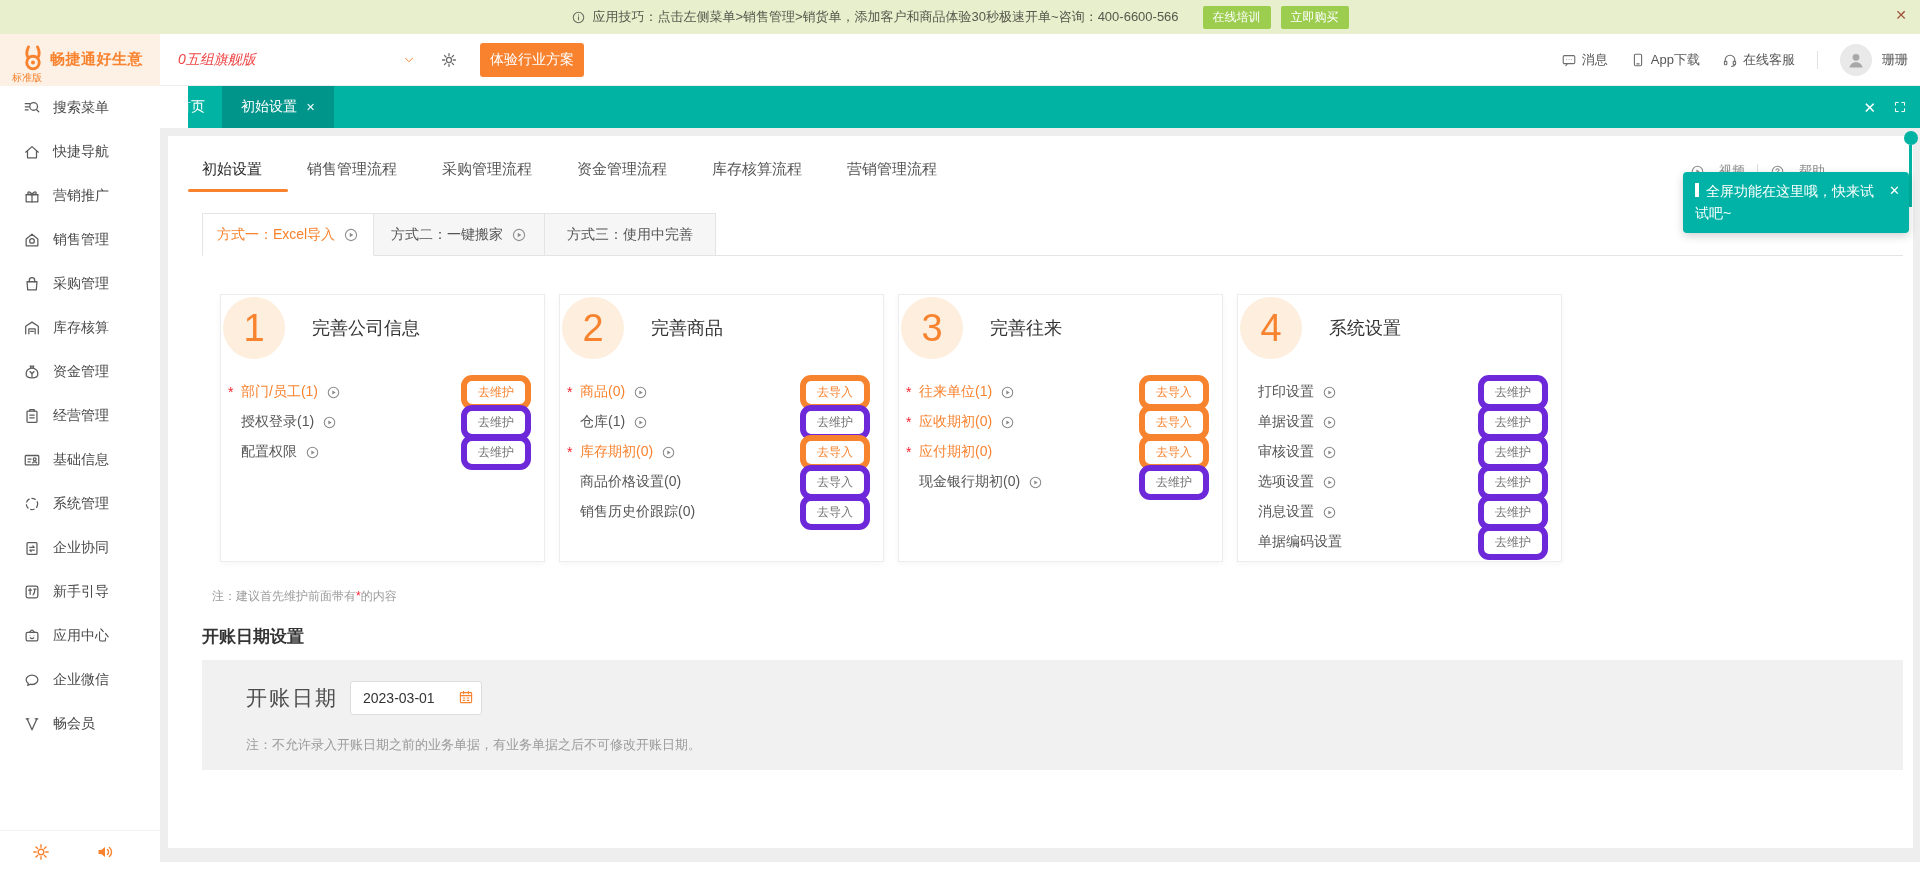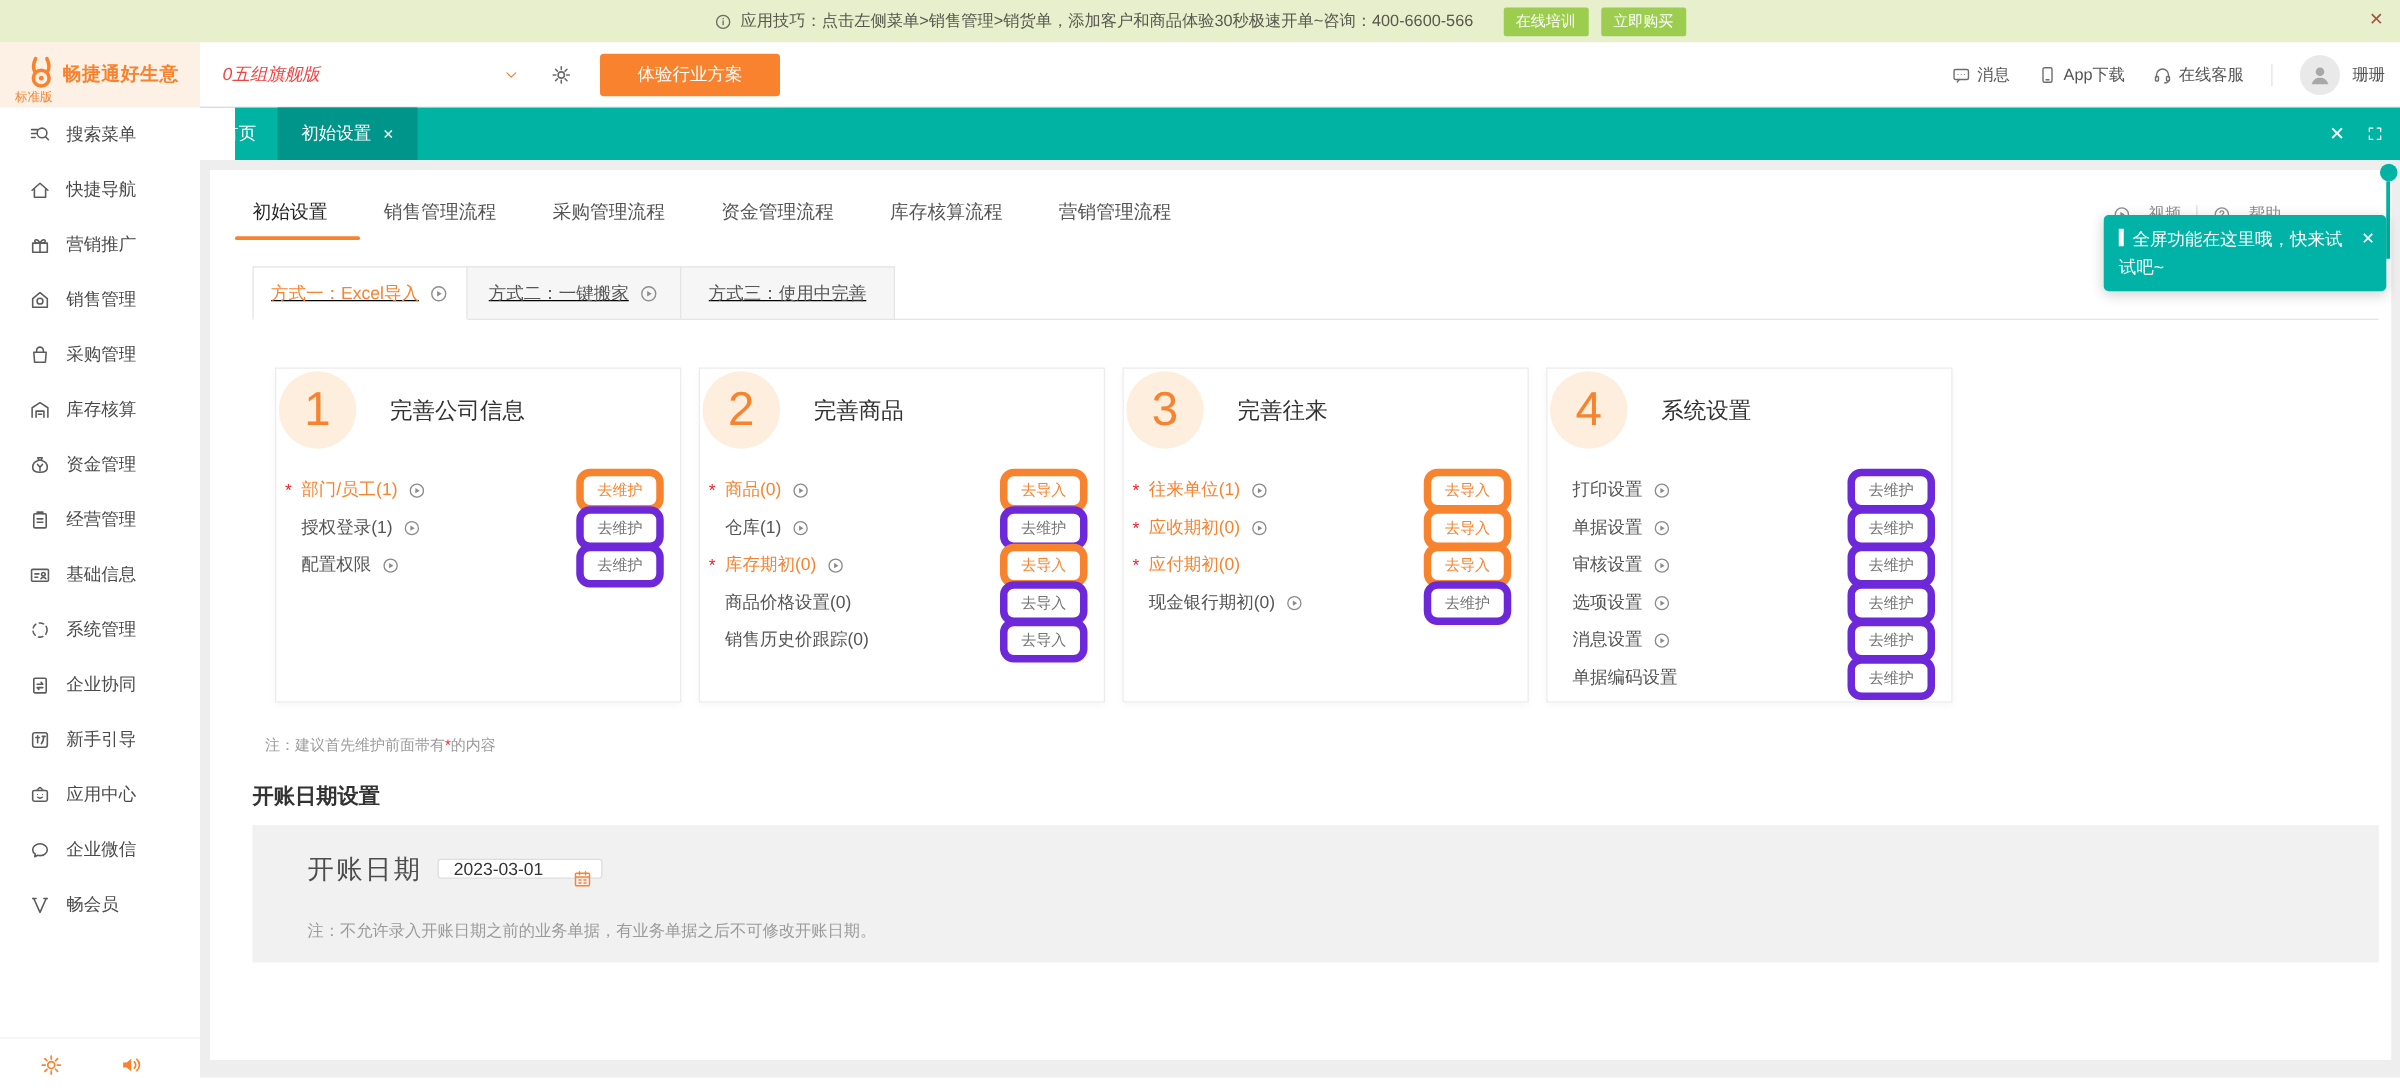--- a/index.html
+++ b/index.html
@@ -22,21 +22,21 @@
 
   
   .logo-block{position:absolute;top:34px;left:0;width:160px;height:69px;background:#fdf0e4;}
   .brand-logo{position:absolute;left:18px;top:9px;color:#f8822e;}
   .brand-name{position:absolute;left:50px;top:16px;font-size:15px;font-weight:bold;color:#f8822e;letter-spacing:.5px;white-space:nowrap;}
   .brand-edition{position:absolute;left:12px;top:37px;font-size:10px;color:#f8822e;}
   .header{position:absolute;top:34px;left:160px;right:0;height:52px;background:#fff;border-bottom:1px solid #ededed;display:flex;align-items:center;padding:0 12px 0 18px;box-sizing:border-box;}
   .account-select{width:238px;display:flex;align-items:center;justify-content:space-between;font-size:14px;color:#ef4444;cursor:pointer;font-style:italic;}
   .account-select .icn{color:#f8822e;}
   .gear-btn{margin-left:24px;color:#6b6b6b;cursor:pointer;display:flex;}
-  .try-btn{margin-left:22px;background:#f8822e;color:#fff;border:none;border-radius:3px;font-size:14px;padding:8px 30px;cursor:pointer;}
+  .try-btn{margin-left:22px;background:#f8822e;color:#fff;border:none;border-radius:3px;font-size:14px;padding:8px 10px;cursor:pointer;}
   .header-right{margin-left:auto;display:flex;align-items:center;gap:22px;font-size:13px;color:#555;}
   .hr-item{display:flex;align-items:center;gap:5px;cursor:pointer;}
   .hr-item .icn{color:#6e6e6e;}
   .hr-divider{width:1px;height:18px;background:#e2e2e2;}
   .avatar{width:32px;height:32px;border-radius:50%;background:#e9e9e9;display:flex;align-items:center;justify-content:center;color:#a8a8a8;}
   .username{margin-left:-12px;cursor:pointer;}
 
   
   .tabbar{position:absolute;top:86px;left:160px;right:0;height:42px;background:#00b3a3;display:flex;}
   .wtab{display:flex;align-items:center;gap:9px;padding:0 17px;color:#fff;font-size:14px;cursor:pointer;}
@@ -63,21 +63,21 @@
   .ctab.active::after{content:'';position:absolute;left:-14px;right:-26px;bottom:0;height:3px;background:#f8822e;border-radius:2px;}
 
   .help-links{position:absolute;top:26px;right:88px;display:flex;align-items:center;gap:12px;font-size:13px;color:#8c8c8c;z-index:3;}
   .hl-item{display:flex;align-items:center;gap:14px;cursor:pointer;}
   .hl-divider{width:1px;height:14px;background:#ddd;}
 
   .tooltip{position:absolute;top:36px;right:4px;width:226px;box-sizing:border-box;background:#00b3a6;color:#fff;border-radius:4px;padding:9px 26px 9px 12px;font-size:14px;line-height:1.55;z-index:10;box-shadow:0 3px 10px rgba(0,0,0,.18);}
   .tip-bar{display:inline-block;width:4px;height:14px;background:#fff;margin-right:7px;vertical-align:-1px;}
   .tip-close{position:absolute;top:9px;right:9px;font-size:13px;cursor:pointer;}
 
-  .method-tabs{position:absolute;top:77px;left:34px;right:10px;height:43px;display:flex;text-decoration:underline;}
+  .method-tabs{position:absolute;top:77px;left:34px;right:10px;height:43px;display:flex;}
   .method-tabs::after{content:'';position:absolute;left:0;right:0;bottom:0;height:1px;background:#e4e4e4;}
   .mtab{width:172px;box-sizing:border-box;display:flex;align-items:center;justify-content:center;gap:8px;background:#f6f6f6;border:1px solid #e4e4e4;font-size:14px;color:#555;margin-left:-1px;cursor:pointer;position:relative;z-index:1;white-space:nowrap;}
   .mtab:first-child{margin-left:0;}
   .mtab.active{background:#fff;color:#f8822e;border-bottom-color:#fff;z-index:2;}
   .mtab .icn{color:#8f8f8f;}
 
   .setup-cards{position:absolute;top:158px;left:52px;display:flex;gap:14px;}
   .setup-card{position:relative;width:325px;height:268px;box-sizing:border-box;background:#fff;border:1px solid #ececec;box-shadow:0 2px 6px rgba(0,0,0,.04);}
   .card-head{position:absolute;top:2px;left:2px;display:flex;align-items:center;}
   .bubble{width:62px;height:62px;border-radius:50%;background:#fdeedd;display:flex;align-items:center;justify-content:center;font-size:38px;color:#f8832f;}
@@ -91,21 +91,21 @@
   .pill{margin-left:auto;background:#fff;border:6px solid #6d28d9;color:#737373;font-size:12px;border-radius:11px;padding:3px 11px;cursor:pointer;white-space:nowrap;}
   .pill.orange{border-color:#f8832f;color:#f8832f;}
 
   .note-line{position:absolute;top:452px;left:44px;font-size:12px;color:#9b9b9b;}
   .note-line .star-inline{color:#f5222d;}
 
   .opening-title{position:absolute;top:489px;left:34px;font-size:17px;font-weight:bold;color:#333;}
   .date-panel{position:absolute;top:524px;left:34px;right:10px;height:110px;background:#f1f1f1;}
   .date-row{position:absolute;top:21px;left:44px;display:flex;align-items:center;}
   .date-label{font-size:21px;color:#4d4d4d;letter-spacing:2px;}
-  .date-input-wrap{margin-left:12px;position:relative;width:132px;height:16px;}
+  .date-input-wrap{margin-left:12px;position:relative;width:132px;height:34px;}
   .date-input{width:100%;height:100%;background:#fff;border:1px solid #dddddd;border-radius:3px;box-sizing:border-box;font-size:14px;color:#333;padding:0 30px 0 12px;font-family:inherit;}
   .cal-icon{position:absolute;right:8px;top:8px;color:#f8822e;cursor:pointer;}
   .panel-note{position:absolute;top:76px;left:44px;font-size:13px;color:#9b9b9b;}
 
   .scroll-dot{position:absolute;top:131px;right:2px;width:14px;height:14px;border-radius:50%;background:#00b3a3;z-index:11;}
   .scroll-line{position:absolute;top:145px;right:8px;width:3px;height:62px;background:#00b3a3;z-index:4;}
 </style>
 </head>
 <body>
 

